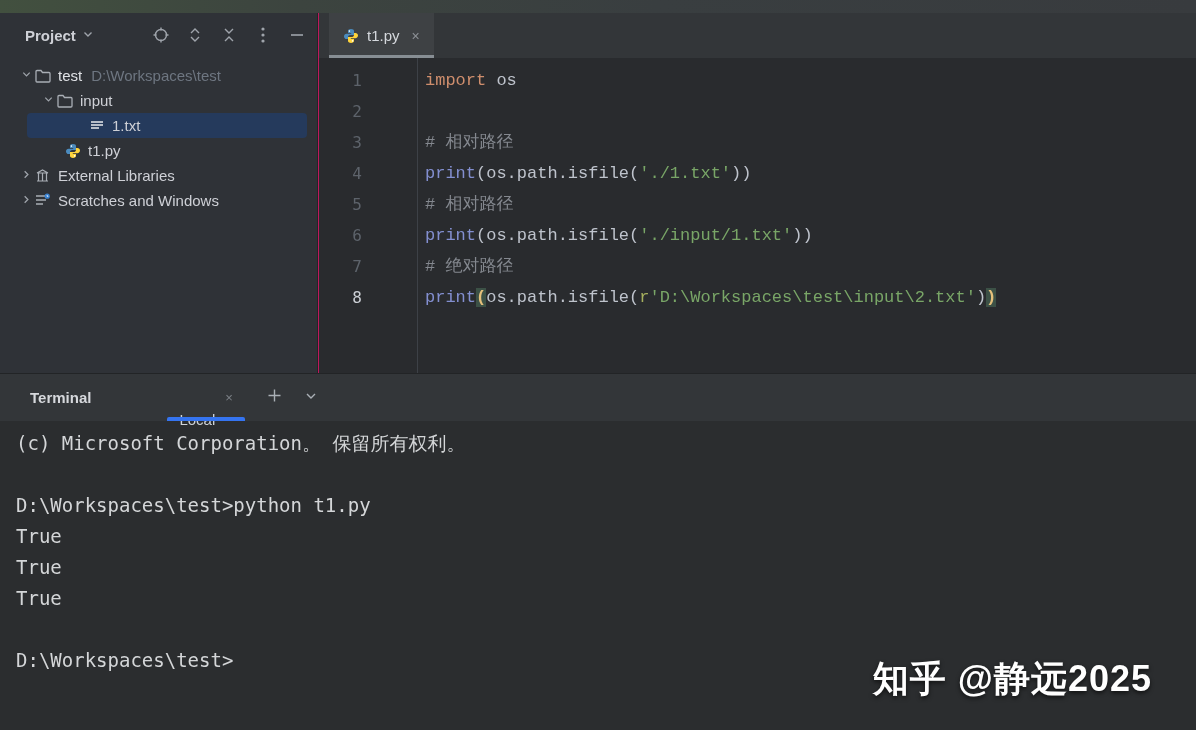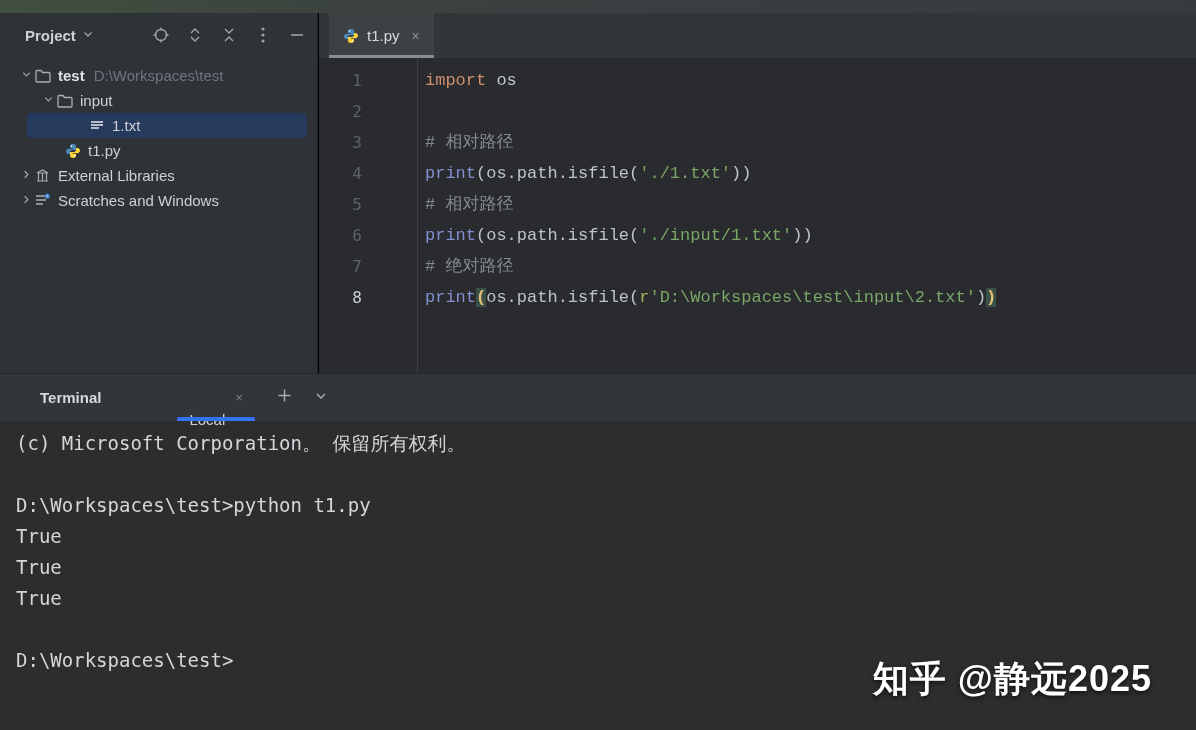--- a/index.html
+++ b/index.html
@@ -1,19 +1,19 @@
 <!DOCTYPE html>
 <html><head>
 <meta charset="utf-8">
 <style>
   * { margin:0; padding:0; box-sizing:border-box; }
   html,body { background:#1c1d1f; }
   #app {
     position:relative; width:1196px; height:730px; overflow:hidden;
-    font-family:"Liberation Sans", sans-serif; background:#000000;
+    font-family:"Liberation Sans", sans-serif; background:#be185d;
   }
   
   .top-strip { position:absolute; left:0; top:0; width:1196px; height:13px;
     background:linear-gradient(90deg,#42503f 0%,#3c443f 25%,#393e40 55%,#383b3e 100%); }
   .stripe-btn { position:absolute; left:-6px; top:28px; width:13px; height:44px;
     background:#44474c; border-radius:0 7px 7px 0; }
 
   
   .project-panel { position:absolute; left:0; top:13px; width:318px; height:360px;
     background:#2f3237; border-right:1px solid #232528; }
@@ -22,21 +22,21 @@
   .panel-title-chev { margin-left:6px; color:#9fa4ab; }
   .panel-actions { margin-left:auto; display:flex; align-items:center; gap:14px; }
   .icon-btn { width:20px; height:20px; display:flex; align-items:center; justify-content:center; color:#9fa4ab; }
   .icon-btn svg { display:block; }
 
   .tree { padding-top:6px; font-size:15px; color:#ced0d6; }
   .tree-row { position:relative; height:25px; display:flex; align-items:center; }
   .tree-row .chev { width:16px; color:#9fa4ab; font-size:11px; text-align:center; flex:0 0 16px; }
   .tree-row .t-icon { width:17px; height:17px; margin-right:7px; flex:0 0 17px; display:flex; align-items:center; justify-content:center; }
   .tree-label { white-space:nowrap; }
-  .tree-label.bold { font-weight:bold; color:#dfe1e5; }
+  .tree-label.bold { font-weight:normal; color:#dfe1e5; }
   .tree-path { color:#6e7681; margin-left:9px; white-space:nowrap; }
   .row-sel-bg { position:absolute; left:27px; right:10px; top:0; bottom:0;
     background:#253a5c; border-radius:4px; z-index:0; }
   .tree-row > * { z-index:1; }
 
   
   .editor { position:absolute; left:319px; top:13px; width:877px; height:360px; background:#292b2e; }
   .tab-bar { position:absolute; left:0; top:0; width:100%; height:45px; background:#333639; }
   .editor-tab { position:absolute; left:10px; top:0; height:45px; padding:0 14px 0 14px;
     background:#3e4144; display:flex; align-items:center; gap:8px; }
@@ -59,21 +59,21 @@
   .tk-fn  { color:#838fd0; }
   .tk-str { color:#79a667; }
   .tk-pre { color:#a6b05e; }
   .tk-bh  { color:#e5c07b; background:#3c5146; font-weight:bold; }
 
   
   .terminal-panel { position:absolute; left:0; top:373px; width:1196px; height:357px;
     background:#2b2d2f; border-top:1px solid #222426; }
   .terminal-header { position:absolute; left:0; top:0; width:100%; height:47px;
     background:#333639; display:flex; align-items:center; }
-  .terminal-title { color:#d6d8dc; font-weight:bold; font-size:15px; margin-left:40px; }
+  .terminal-title { color:#d6d8dc; font-weight:bold; font-size:15px; margin-left:30px; }
   .terminal-tab { position:relative; height:47px; display:flex; align-items:center;
     margin-left:76px; padding:0 12px; }
   .terminal-tab::after { content:""; position:absolute; left:0; right:0; bottom:0; height:4px;
     background:#3574f0; border-radius:2px 2px 0 0; }
   .terminal-tab-label { color:#cfd3d8; font-size:15px;margin-top:44px; }
   .terminal-tab-close { color:#7d8288; font-size:13px; margin-left:10px; }
   .th-icon { color:#aab0b6; margin-left:22px; }
   .terminal-body { position:absolute; left:0; top:47px; width:100%; bottom:0;
     padding:7px 0 0 16px; font-family:"DejaVu Sans Mono", monospace;
     font-size:19px; color:#d4d6d8; }

